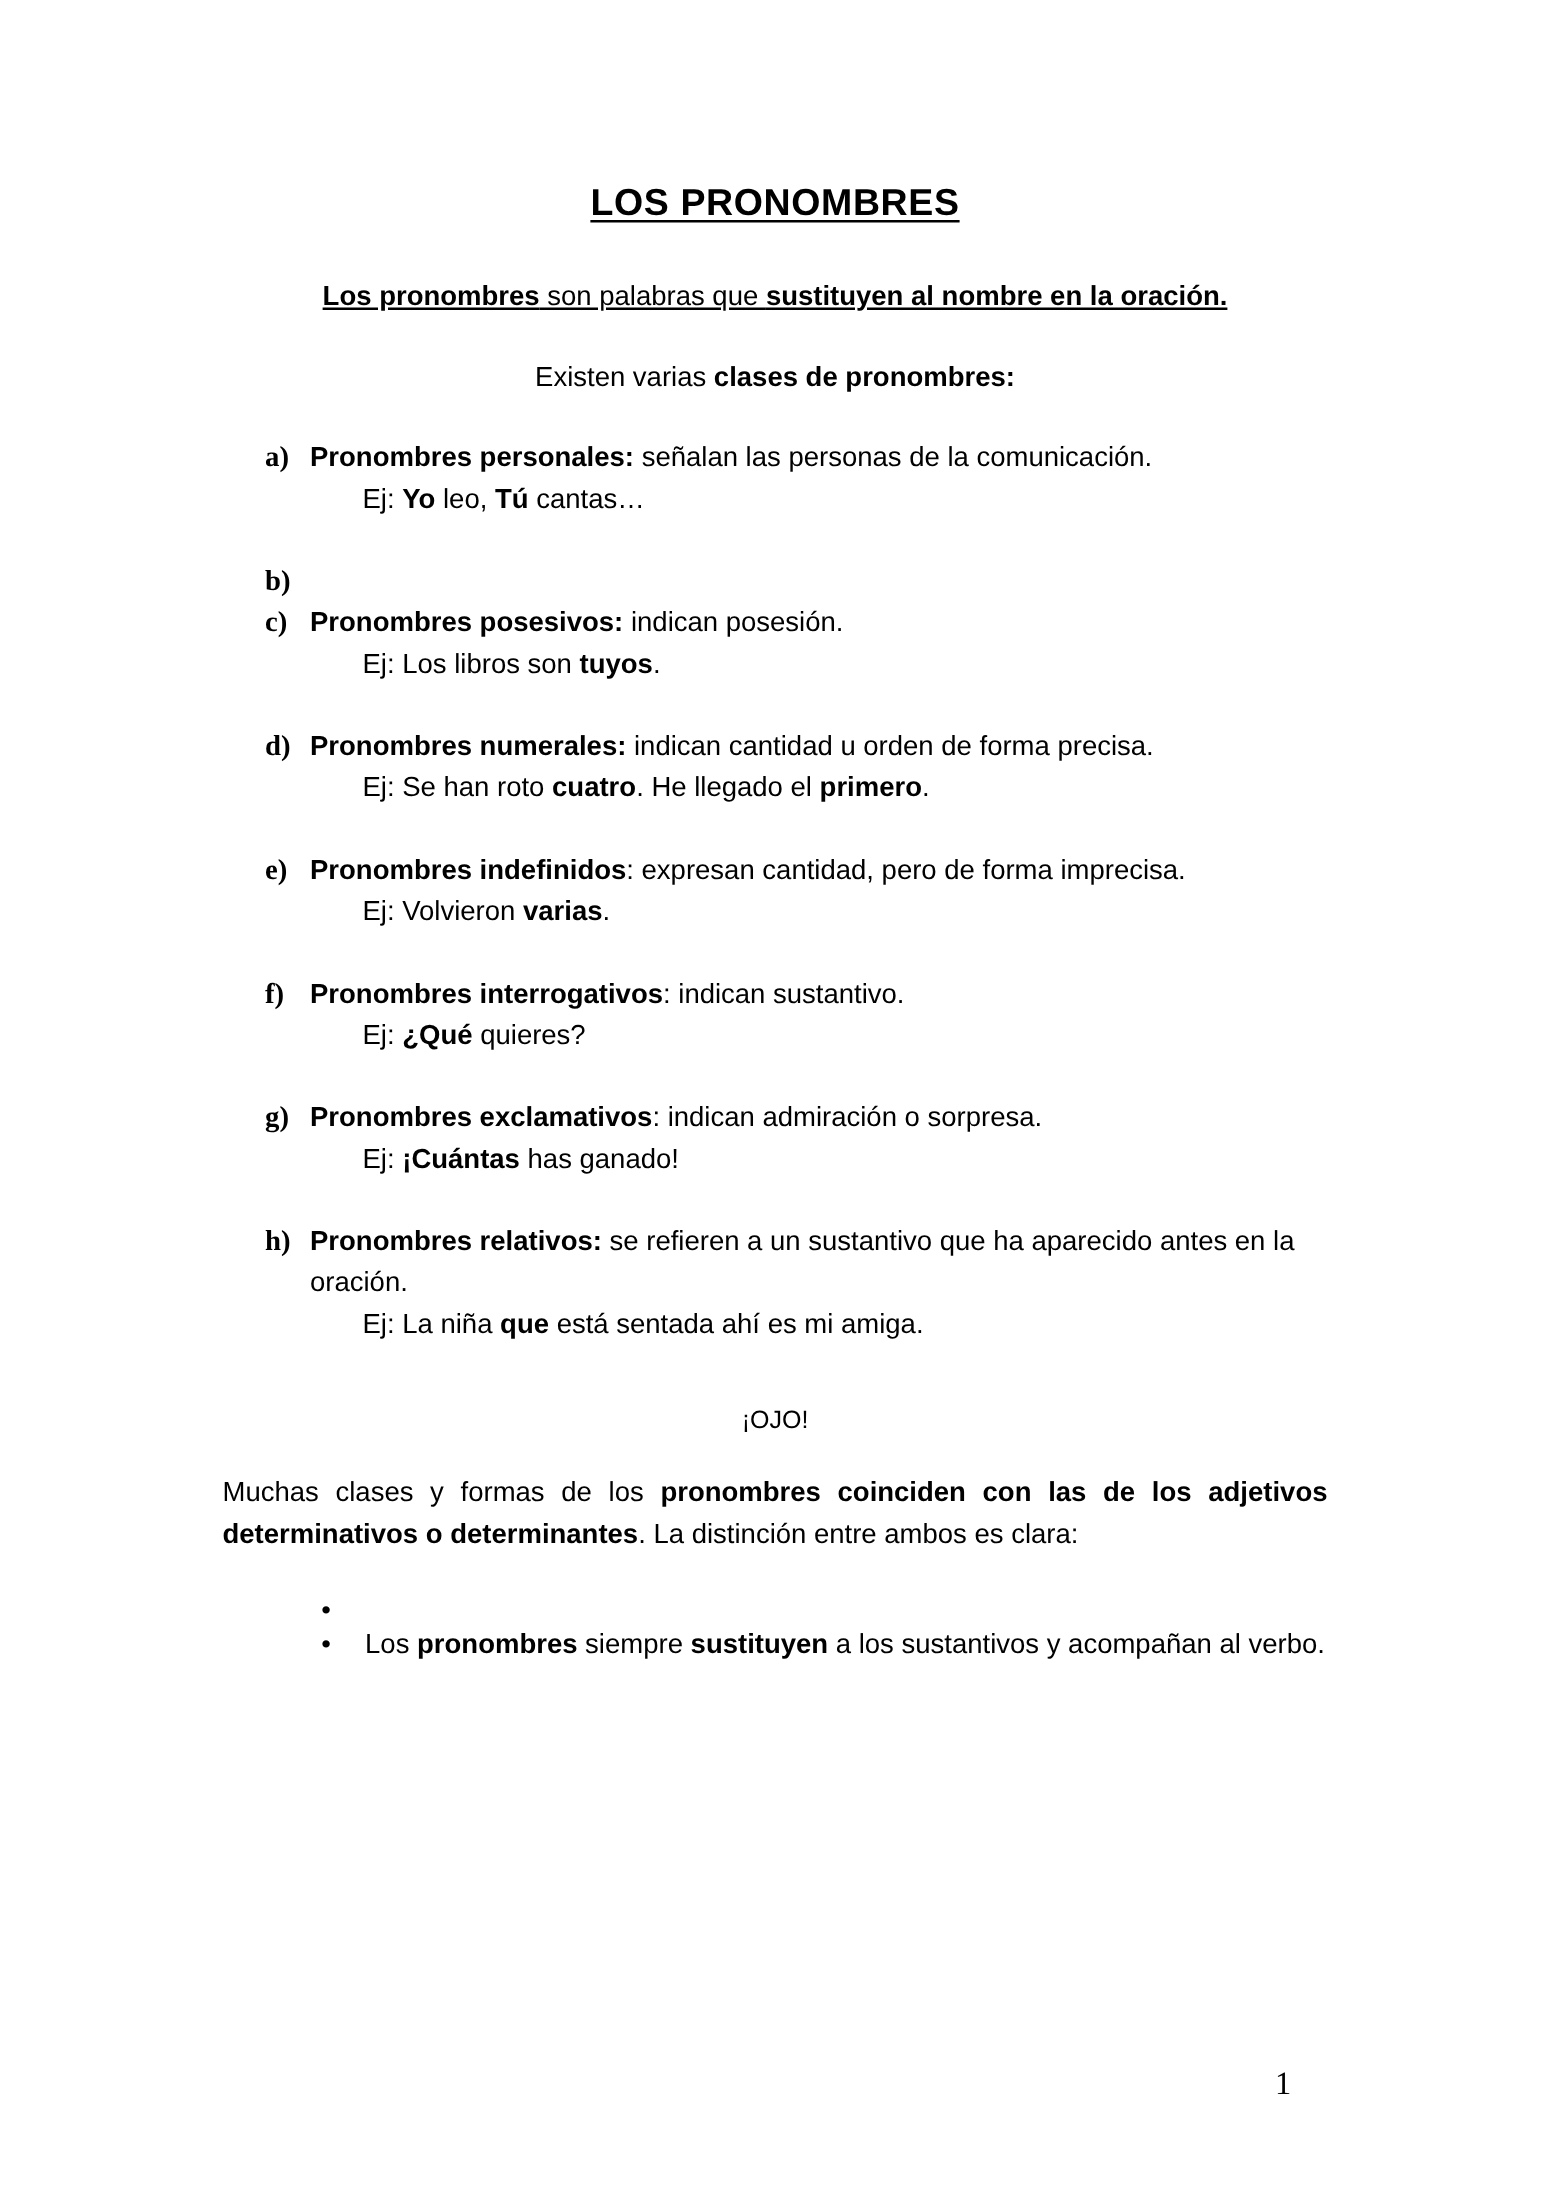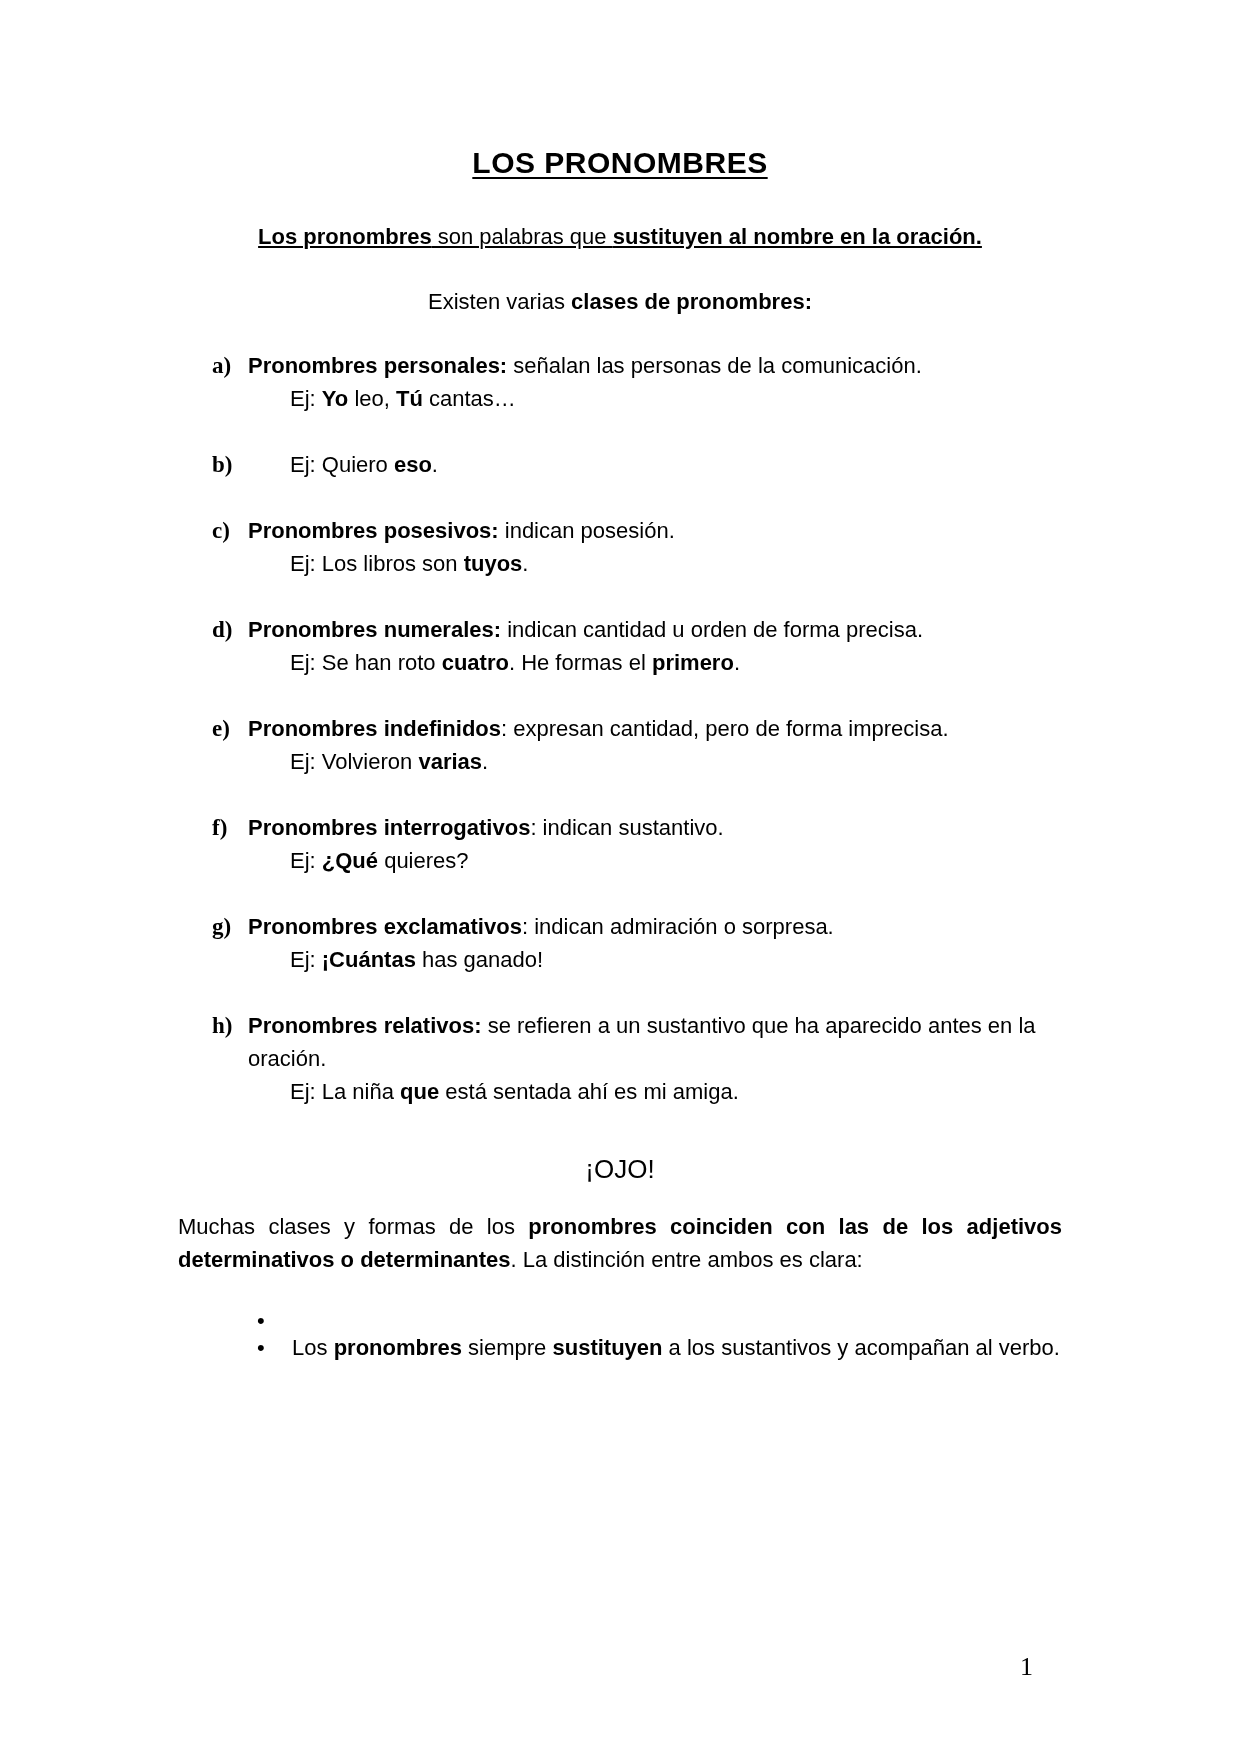--- a/index.html
+++ b/index.html
@@ -29,21 +29,21 @@
   .intro { margin-top:37px;text-decoration:underline; }
   .classes-line { margin-top:32px; }
   .list { margin-top:31px; display:flex; flex-direction:column; gap:33px; }
   .item { position:relative; padding-left:70px; }
   .marker {
     position:absolute; left:34px; top:0;
     font-family:"Liberation Serif","DejaVu Serif",serif;
     font-weight:bold; font-size:23px; line-height:33px;
   }
   .example { padding-left:42px; }
-  .ojo-heading { margin-top:45px; font-size:26px; line-height:33px; }
+  .ojo-heading { margin-top:45px; font-size:20px; line-height:33px; }
   .ojo-par { margin-top:24px; text-align:justify; }
   .bullets { margin-top:27px; display:flex; flex-direction:column; gap:27px; }
   .bullet { position:relative; padding-left:99px; font-size:22px; line-height:35px; }
   .bullet .dot { position:absolute; left:77px; top:0; font-size:22px; line-height:35px; }
   .bullet-text { text-align:justify; text-indent:13px; }
   .page-number {
     position:absolute; left:1020px; top:1650px;
     font-family:"Liberation Serif","DejaVu Serif",serif;
     font-size:26px; line-height:33px;
   }
@@ -57,31 +57,30 @@
     <p class="intro body-text"><span class="b">Los pronombres</span><span> son palabras que </span><span class="b">sustituyen al nombre en la oración.</span></p>
     <p class="classes-line body-text"><span>Existen varias </span><span class="b">clases de pronombres:</span></p>
     <div class="list">
         <div class="item body-text">
     <span class="marker">a)</span>
     <div class="heading"><span class="b">Pronombres personales: </span><span>señalan las personas de la comunicación.</span></div>
     <div class="example"><span>Ej: </span><span class="b">Yo</span><span> leo, </span><span class="b">Tú</span><span> cantas…</span></div>
   </div>
         <div class="item body-text">
     <span class="marker">b)</span>
-    <div class="example"><span>Ej: Quiero </span><span class="b">eso</span><span>.</span></div>
   </div>
         <div class="item body-text">
     <span class="marker">c)</span>
     <div class="heading"><span class="b">Pronombres posesivos:</span><span> indican posesión.</span></div>
     <div class="example"><span>Ej: Los libros son </span><span class="b">tuyos</span><span>.</span></div>
   </div>
         <div class="item body-text">
     <span class="marker">d)</span>
     <div class="heading"><span class="b">Pronombres numerales:</span><span> indican cantidad u orden de forma precisa.</span></div>
-    <div class="example"><span>Ej: Se han roto </span><span class="b">cuatro</span><span>. He formas el </span><span class="b">primero</span><span>.</span></div>
+    <div class="example"><span>Ej: Se han roto </span><span class="b">cuatro</span><span>. He llegado el </span><span class="b">primero</span><span>.</span></div>
   </div>
         <div class="item body-text">
     <span class="marker">e)</span>
     <div class="heading"><span class="b">Pronombres indefinidos</span><span>: expresan cantidad, pero de forma imprecisa.</span></div>
     <div class="example"><span>Ej: Volvieron </span><span class="b">varias</span><span>.</span></div>
   </div>
         <div class="item body-text">
     <span class="marker">f)</span>
     <div class="heading"><span class="b">Pronombres interrogativos</span><span>: indican sustantivo.</span></div>
     <div class="example"><span>Ej: </span><span class="b">¿Qué</span><span> quieres?</span></div>

